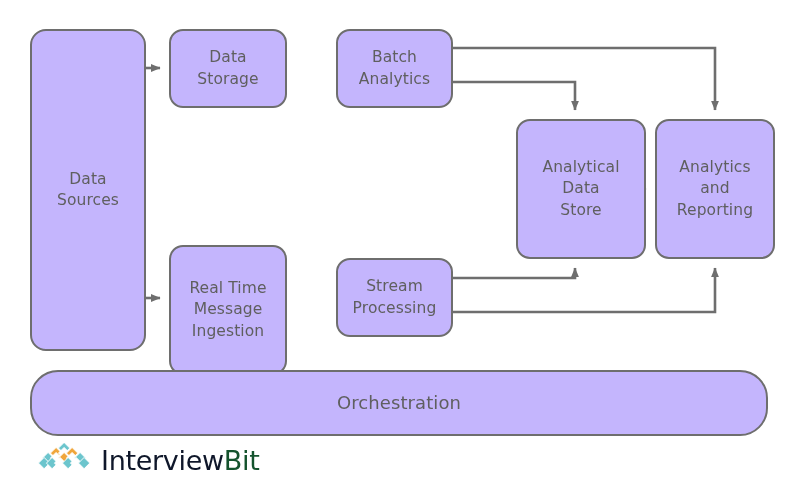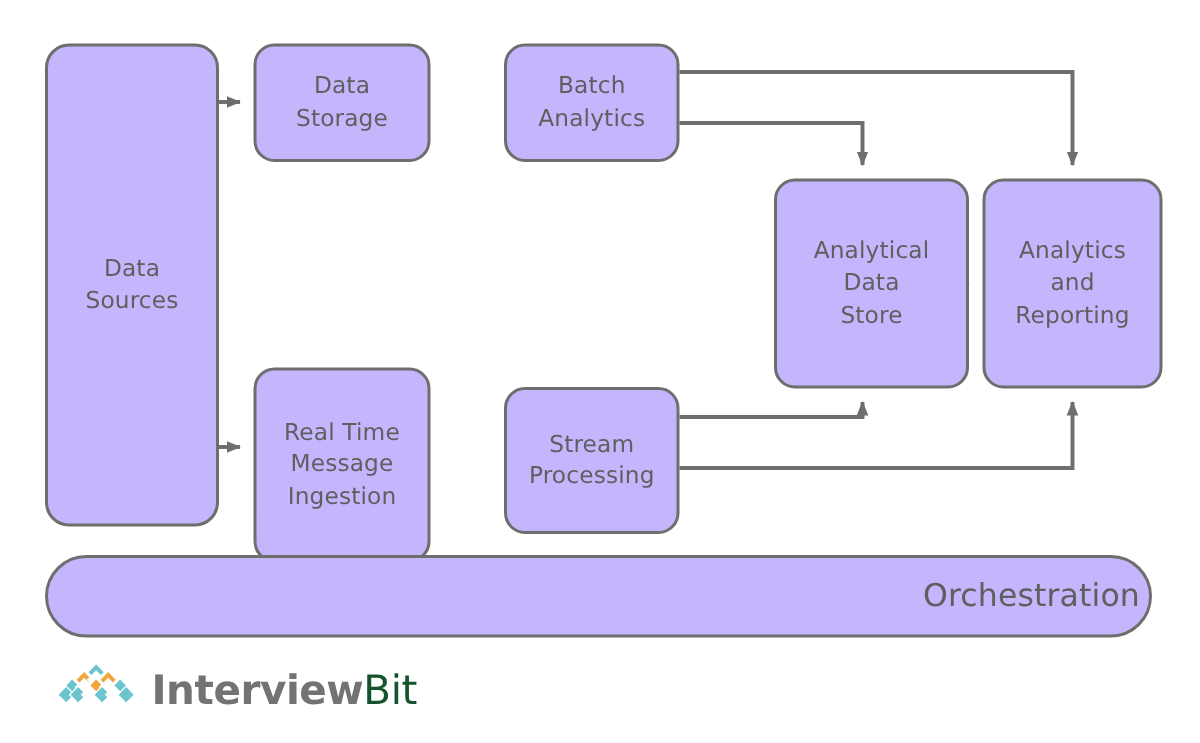--- a/index.html
+++ b/index.html
@@ -44,28 +44,27 @@
   }
   .node .label {
     display: block;
     white-space: pre-line;
     padding: 0 6px;
   }
   #node-data-sources { left: 30px;  top: 29px;  width: 116px; height: 322px; border-radius: 16px; }
   #node-data-storage { left: 169px; top: 29px;  width: 118px; height: 79px; }
   #node-rt-ingestion { left: 169px; top: 245px; width: 118px; height: 130px; }
   #node-batch        { left: 336px; top: 29px;  width: 117px; height: 79px; }
-  #node-stream       { left: 336px; top: 258px; width: 117px; height: 98px; }
+  #node-stream       { left: 336px; top: 258px; width: 117px; height: 79px; }
   #node-ads          { left: 516px; top: 119px; width: 130px; height: 140px; }
   #node-analytics    { left: 655px; top: 119px; width: 120px; height: 140px; }
   #node-orchestration {
-    left: 30px; top: 370px; width: 738px; height: 55px;
+    left: 30px; top: 370px; width: 738px; height: 66px;
     border-radius: 28px;
-    font-size: 21px;
-    justify-content: flex-end;
+    font-size: 18px;
   }
 
   
   #logo {
     position: absolute;
     left: 36px;
     top: 438px;
     height: 44px;
     display: flex;
     align-items: center;
@@ -76,21 +75,21 @@
     height: 34px;
     display: block;
   }
   #logo-text {
     margin-left: 9px;
     font-size: 27px;
     line-height: 1;
     white-space: nowrap;
     letter-spacing: -0.3px;
   }
-  #logo-text .tx-strong { color: #737373; font-weight: 700; }
+  #logo-text .tx-strong { color: #0f172a; font-weight: 400; }
   #logo-text .tx-light  { color: #14532d; font-weight: 400; }
 </style>
 </head>
 <body>
 
 <div id="canvas">
 
   <svg id="wires" viewBox="0 0 800 495" width="800" height="495" aria-hidden="true">
     <defs>
       <marker id="ah-right" markerWidth="10" markerHeight="10" refX="9" refY="4.2" orient="auto" markerUnits="userSpaceOnUse">

